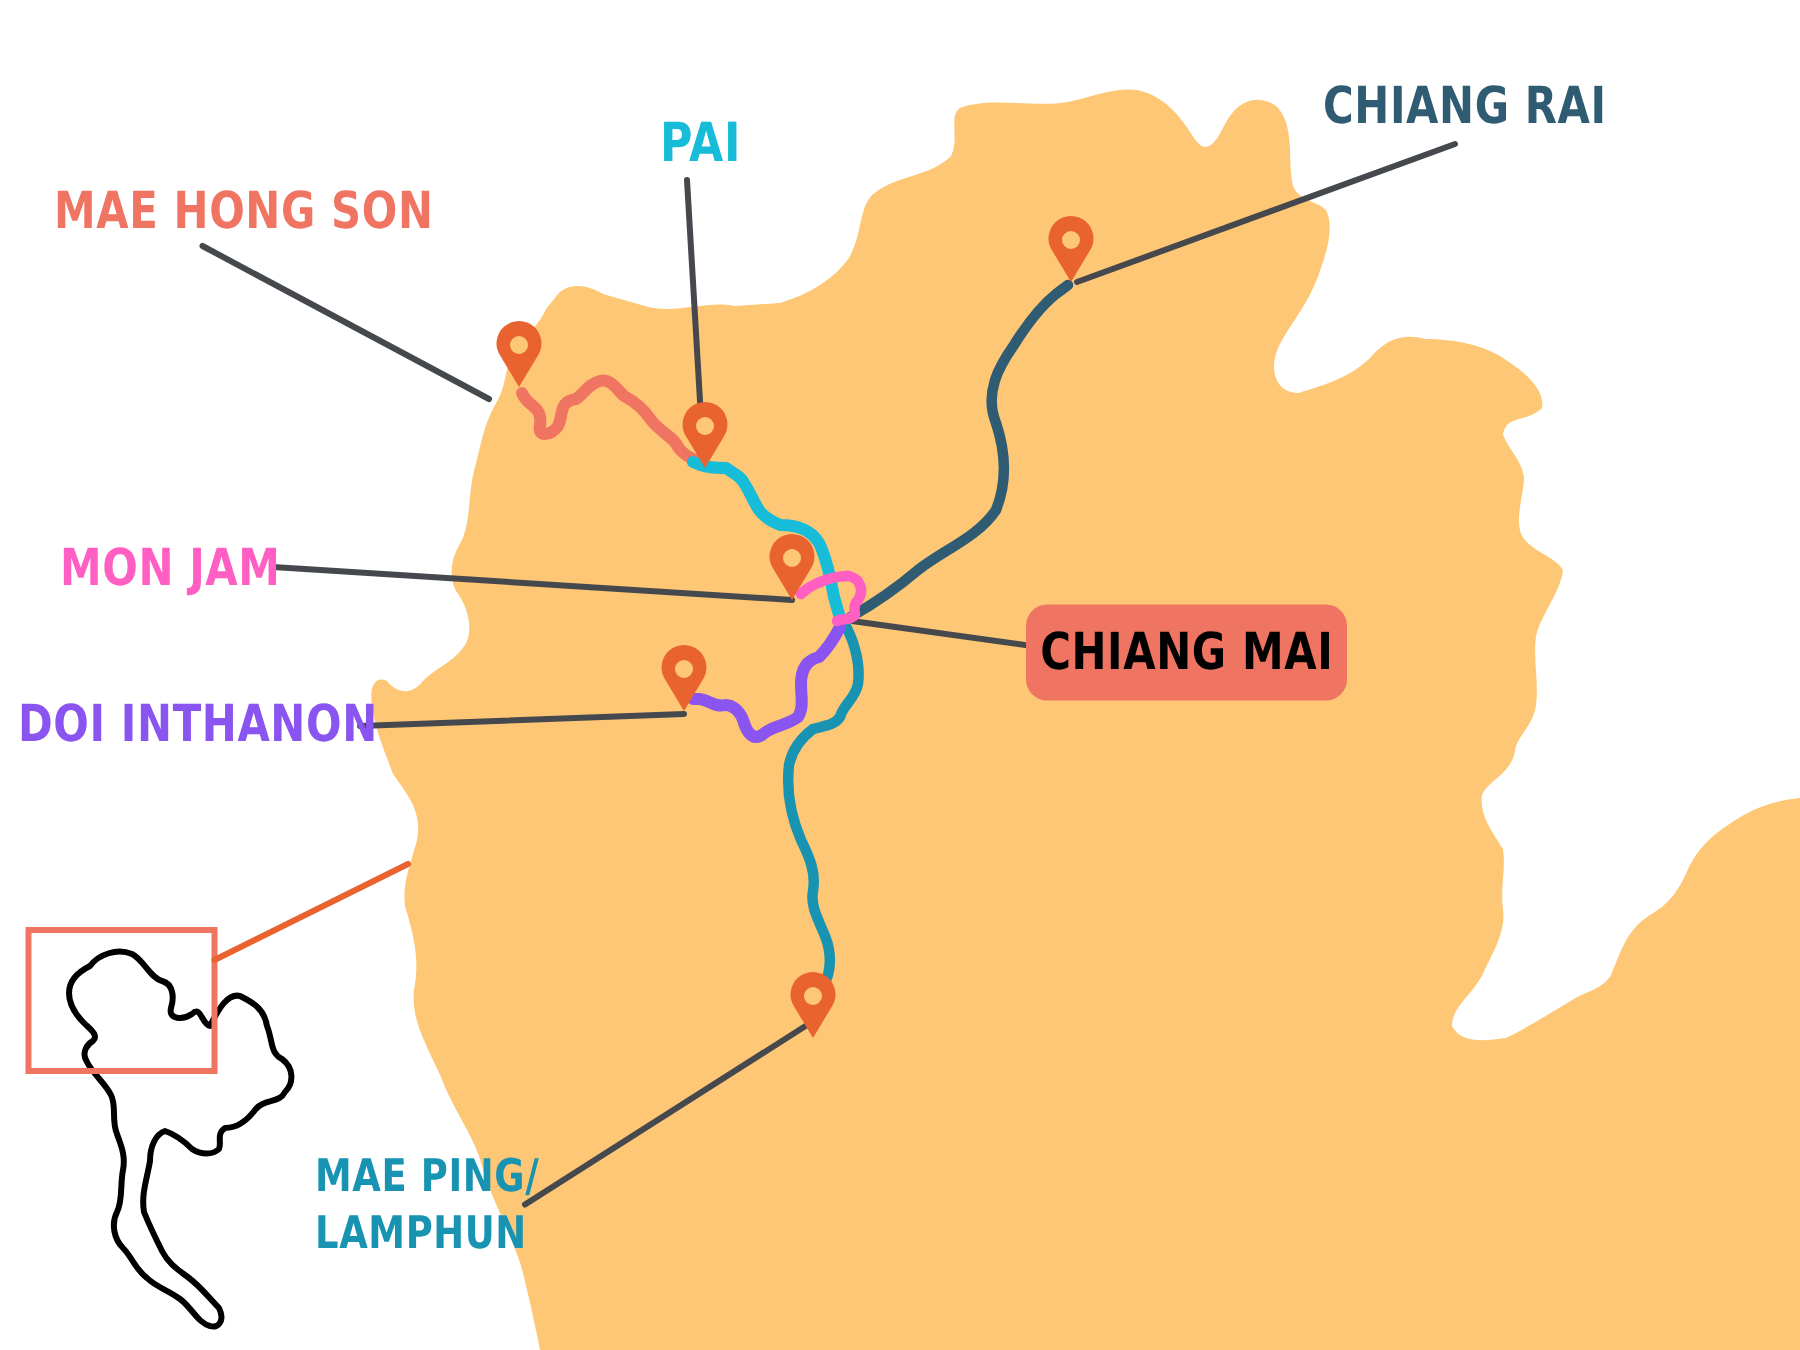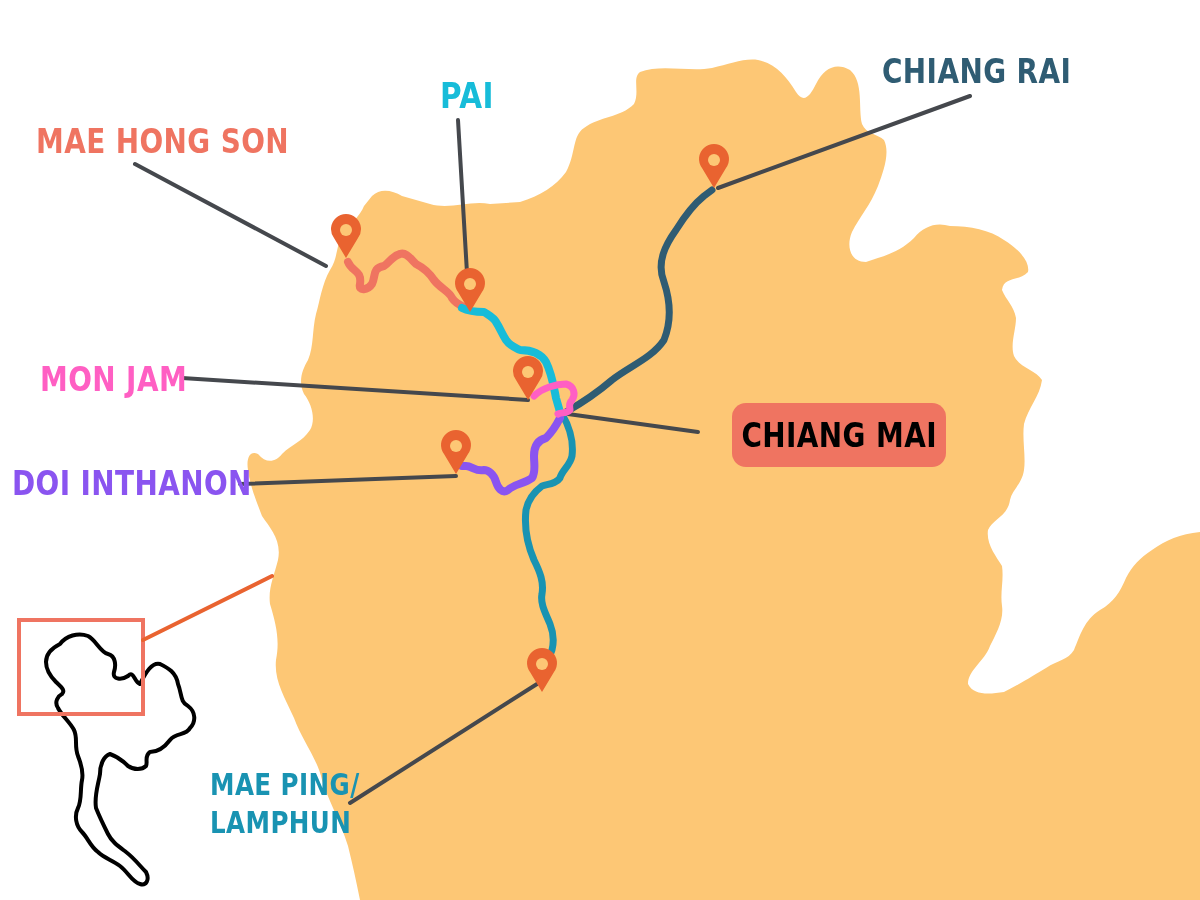--- a/index.html
+++ b/index.html
@@ -15,21 +15,21 @@
     transform-origin: left center;
     line-height: 1;
   }
   .label-mhs { left: 36px; top: 124px; font-size: 34px; }
   .label-pai { left: 440px; top: 78px; font-size: 36px; }
   .label-cr  { left: 882px; top: 54px; font-size: 34px; }
   .label-mj  { left: 40px; top: 362px; font-size: 34px; }
   .label-doi { left: 12px; top: 466px; font-size: 34px; }
   .label-mp  { left: 210px; top: 766px; font-size: 30px; line-height: 1.25; }
   .cm-box {
-    position: absolute; left: 732px; top: 403px; width: 214px; height: 64px;
+    position: absolute; left: 684px; top: 403px; width: 214px; height: 64px;
     border-radius: 14px;
     display: flex; align-items: center; justify-content: center;
   }
   .cm-box span {
     font-family: "DejaVu Sans", sans-serif;
     font-weight: bold; font-size: 34px; color: #000;
     transform: scaleX(0.82); white-space: nowrap; letter-spacing: 0.5px;
   }
 </style>
 </head>

